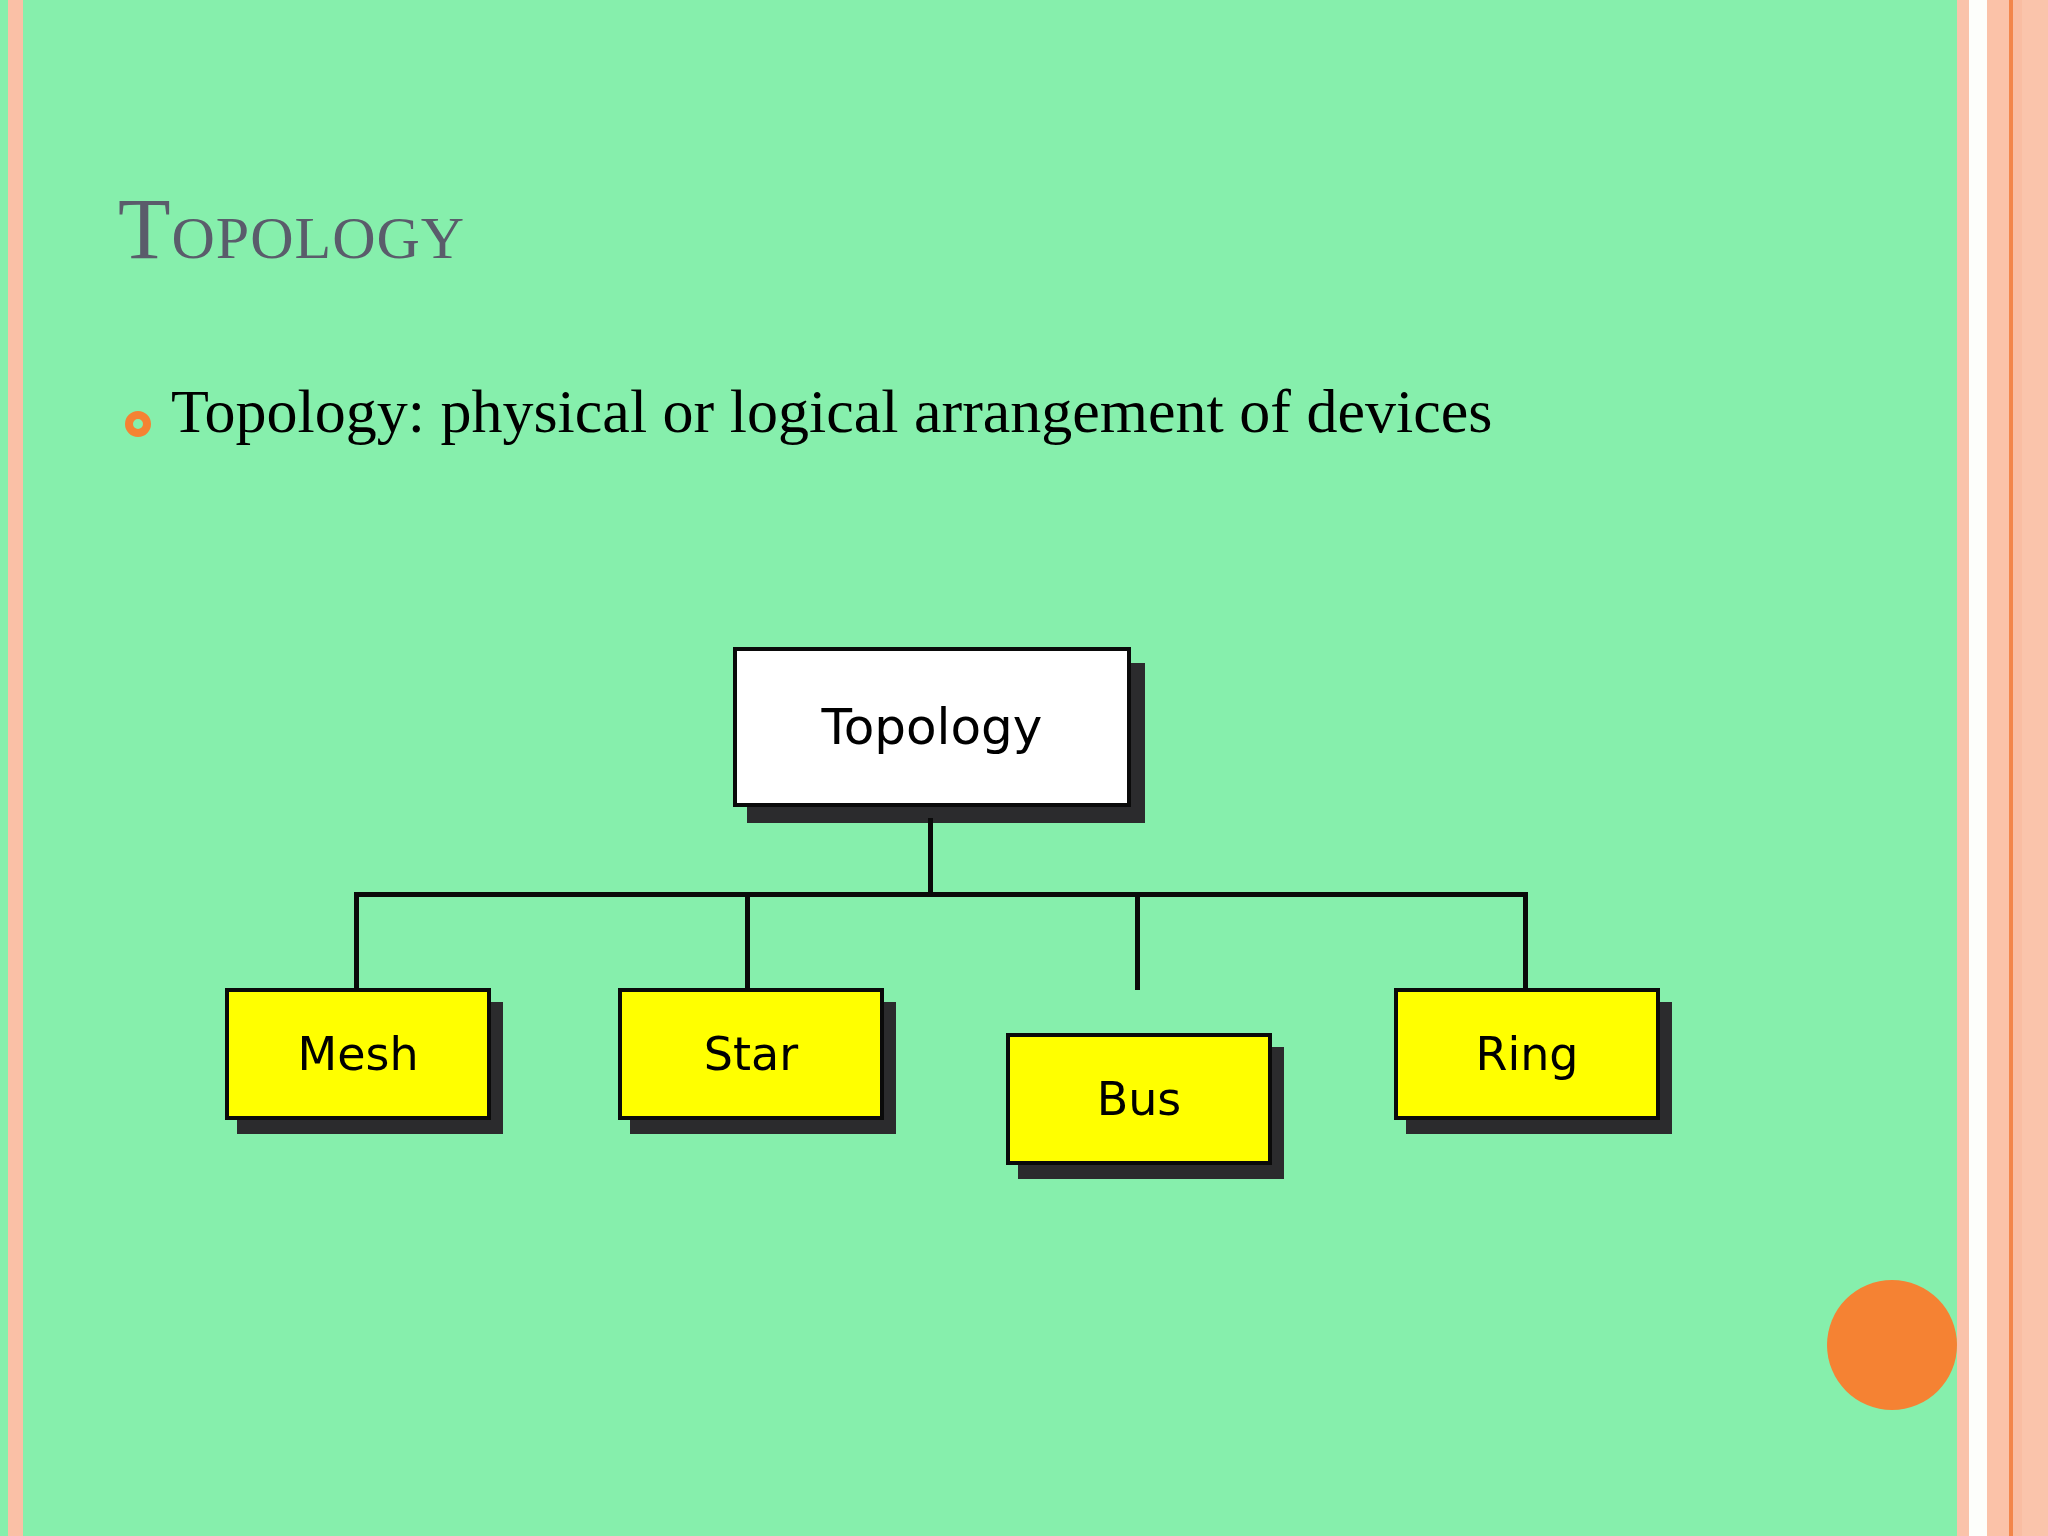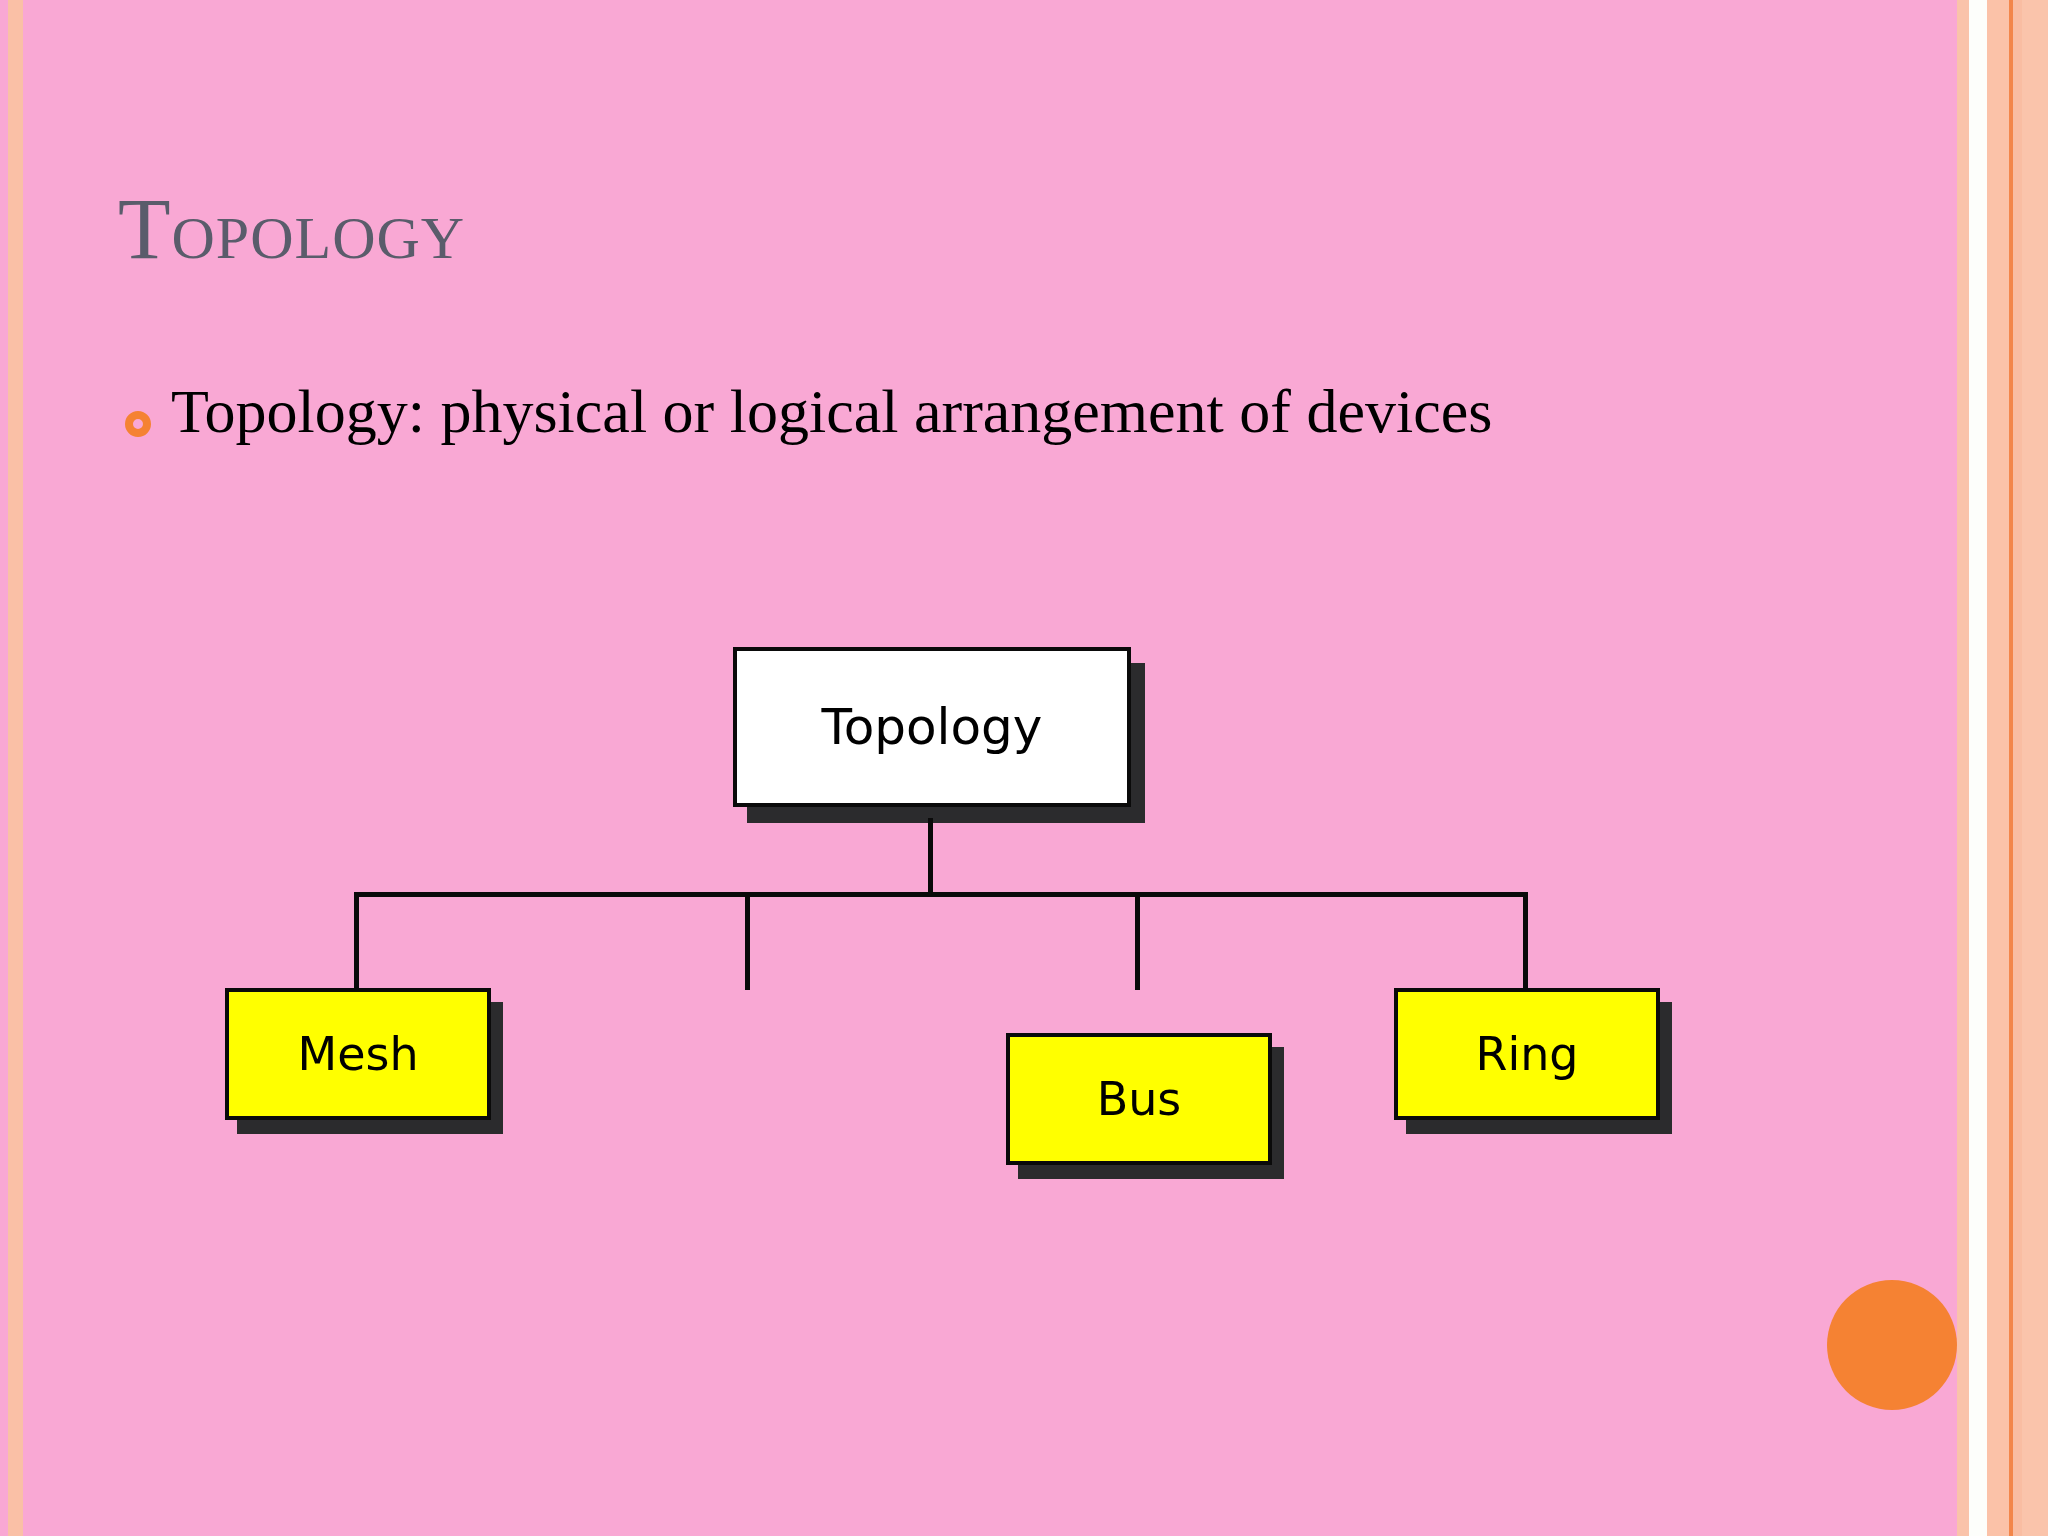--- a/index.html
+++ b/index.html
@@ -5,21 +5,21 @@
   html, body {
     margin: 0;
     padding: 0;
     background: #ffffff;
   }
 
   #slide {
     position: relative;
     width: 2048px;
     height: 1536px;
-    background: #f9a8d4;
+    background: #86efac;
     overflow: hidden;
     font-family: "Liberation Serif", "DejaVu Serif", serif;
   }
 
   
   .edge-stripe {
     position: absolute;
     top: 0;
     bottom: 0;
   }
@@ -176,20 +176,23 @@
     <div class="conn conn-horiz"></div>
 
     <div class="conn conn-drop drop-1"></div>
     <div class="conn conn-drop drop-2"></div>
     <div class="conn conn-drop drop-3"></div>
     <div class="conn conn-drop drop-4"></div>
 
     <div class="node node-leaf leaf-1">
       <span>Mesh</span>
     </div>
+    <div class="node node-leaf leaf-2">
+      <span>Star</span>
+    </div>
     <div class="node node-leaf leaf-3">
       <span>Bus</span>
     </div>
     <div class="node node-leaf leaf-4">
       <span>Ring</span>
     </div>
 
   </div>
 
   <div id="corner-dot"></div>

